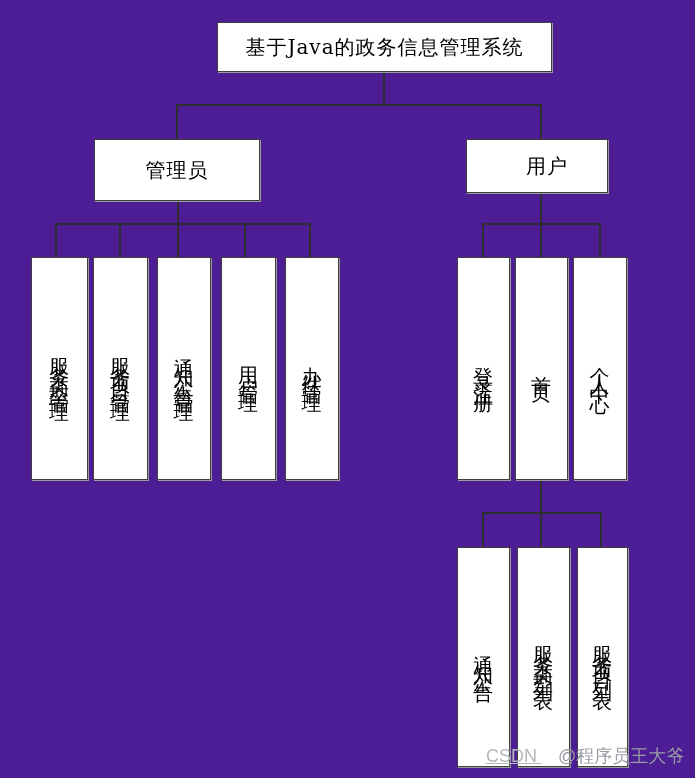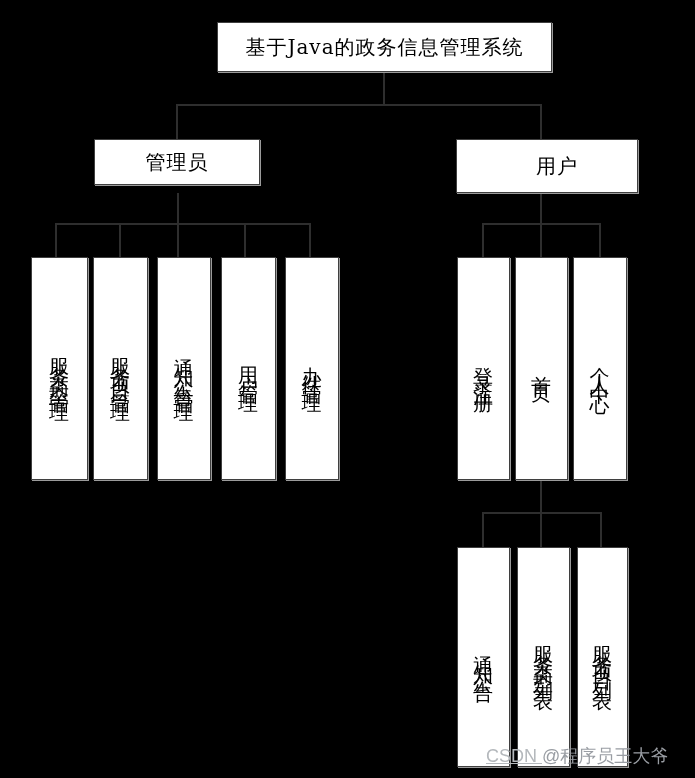--- a/index.html
+++ b/index.html
@@ -1,20 +1,20 @@
 <!DOCTYPE html>
 <html><head>
 <meta charset="utf-8">
 <style>
   html, body { margin: 0; padding: 0; background: #ffffff; }
   .canvas {
     position: relative;
     width: 695px;
     height: 778px;
-    background: #000000;
+    background: #4c1d95;
     font-family: "DejaVu Serif", "Liberation Serif", serif;
     color: #000000;
     overflow: hidden;
   }
   .node {
     position: absolute;
     box-sizing: border-box;
     background: #ffffff;
     border: 1px solid #3f3f3f;
     box-shadow: 1px 1px 0 #9b9b9b;
@@ -42,21 +42,21 @@
   .watermark {
     position: absolute;
     left: 486px;
     top: 744px;
     font-family: "Liberation Sans", "DejaVu Sans", sans-serif;
     font-size: 18px;
     white-space: nowrap;
     pointer-events: none;
   }
   .watermark .wm-prefix { color: #b4b8bc; text-decoration: underline; }
-  .watermark .wm-author { color: #999da3; }
+  .watermark .wm-author { color: #999da3; margin-left: 16px; }
 </style>
 </head>
 <body>
 
 <div class="canvas">
 
   <div class="line" style="left:383px; top:71px; width:2px; height:35px;"></div>
   <div class="line" style="left:176px; top:104px; width:366px; height:2px;"></div>
   <div class="line" style="left:176px; top:104px; width:2px; height:36px;"></div>
   <div class="line" style="left:540px; top:104px; width:2px; height:36px;"></div>
@@ -78,24 +78,24 @@
   <div class="line" style="left:540px; top:479px; width:2px; height:35px;"></div>
   <div class="line" style="left:482px; top:512px; width:120px; height:2px;"></div>
   <div class="line" style="left:482px; top:512px; width:2px; height:36px;"></div>
   <div class="line" style="left:540px; top:512px; width:2px; height:36px;"></div>
   <div class="line" style="left:600px; top:512px; width:2px; height:36px;"></div>
 
   <div class="node hbox" style="left:217px; top:22px; width:335px; height:50px;">
     <span>基于Java的政务信息管理系统</span>
   </div>
 
-  <div class="node hbox" style="left:94px; top:139px; width:166px; height:46px;">
+  <div class="node hbox" style="left:94px; top:139px; width:166px; height:62px;">
     <span>管理员</span>
   </div>
-  <div class="node hbox" style="left:456px; top:139px; width:182px; height:54px;padding-left:20px;">
+  <div class="node hbox" style="left:466px; top:139px; width:142px; height:54px;padding-left:20px;">
     <span>用户</span>
   </div>
 
   <div class="node vbox" style="left:31px; top:257px; width:57px; height:223px;">
     <span>服务类型管理</span>
   </div>
   <div class="node vbox" style="left:93px; top:257px; width:55px; height:223px;">
     <span>服务项目管理</span>
   </div>
   <div class="node vbox" style="left:157px; top:257px; width:54px; height:223px;">

